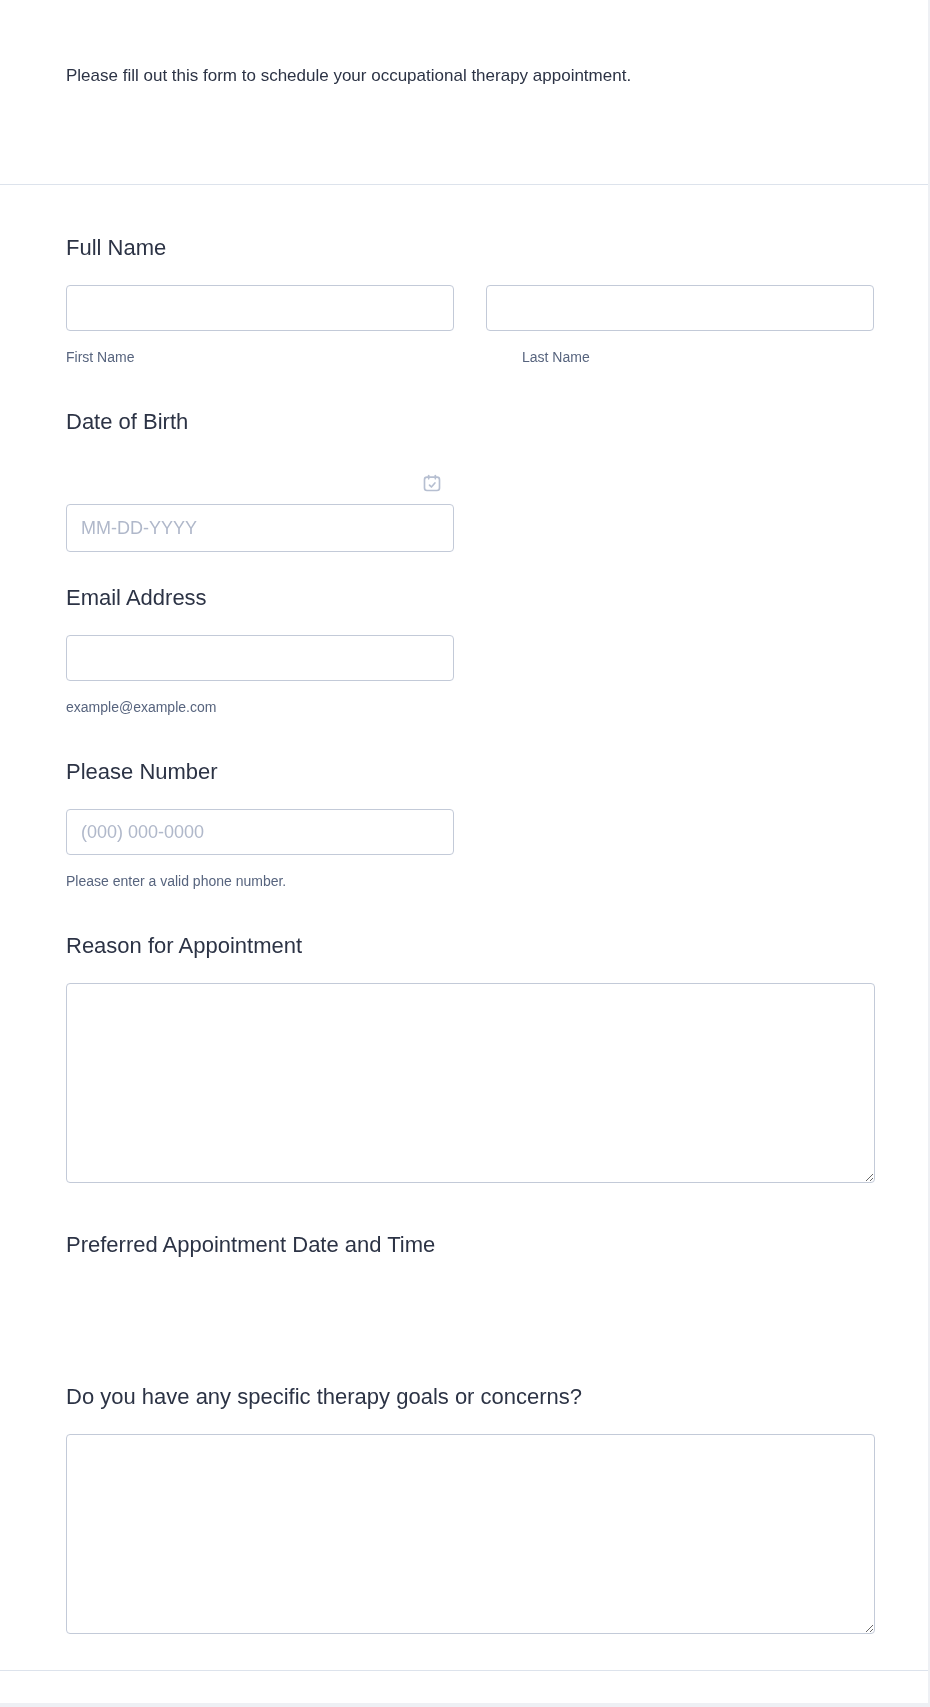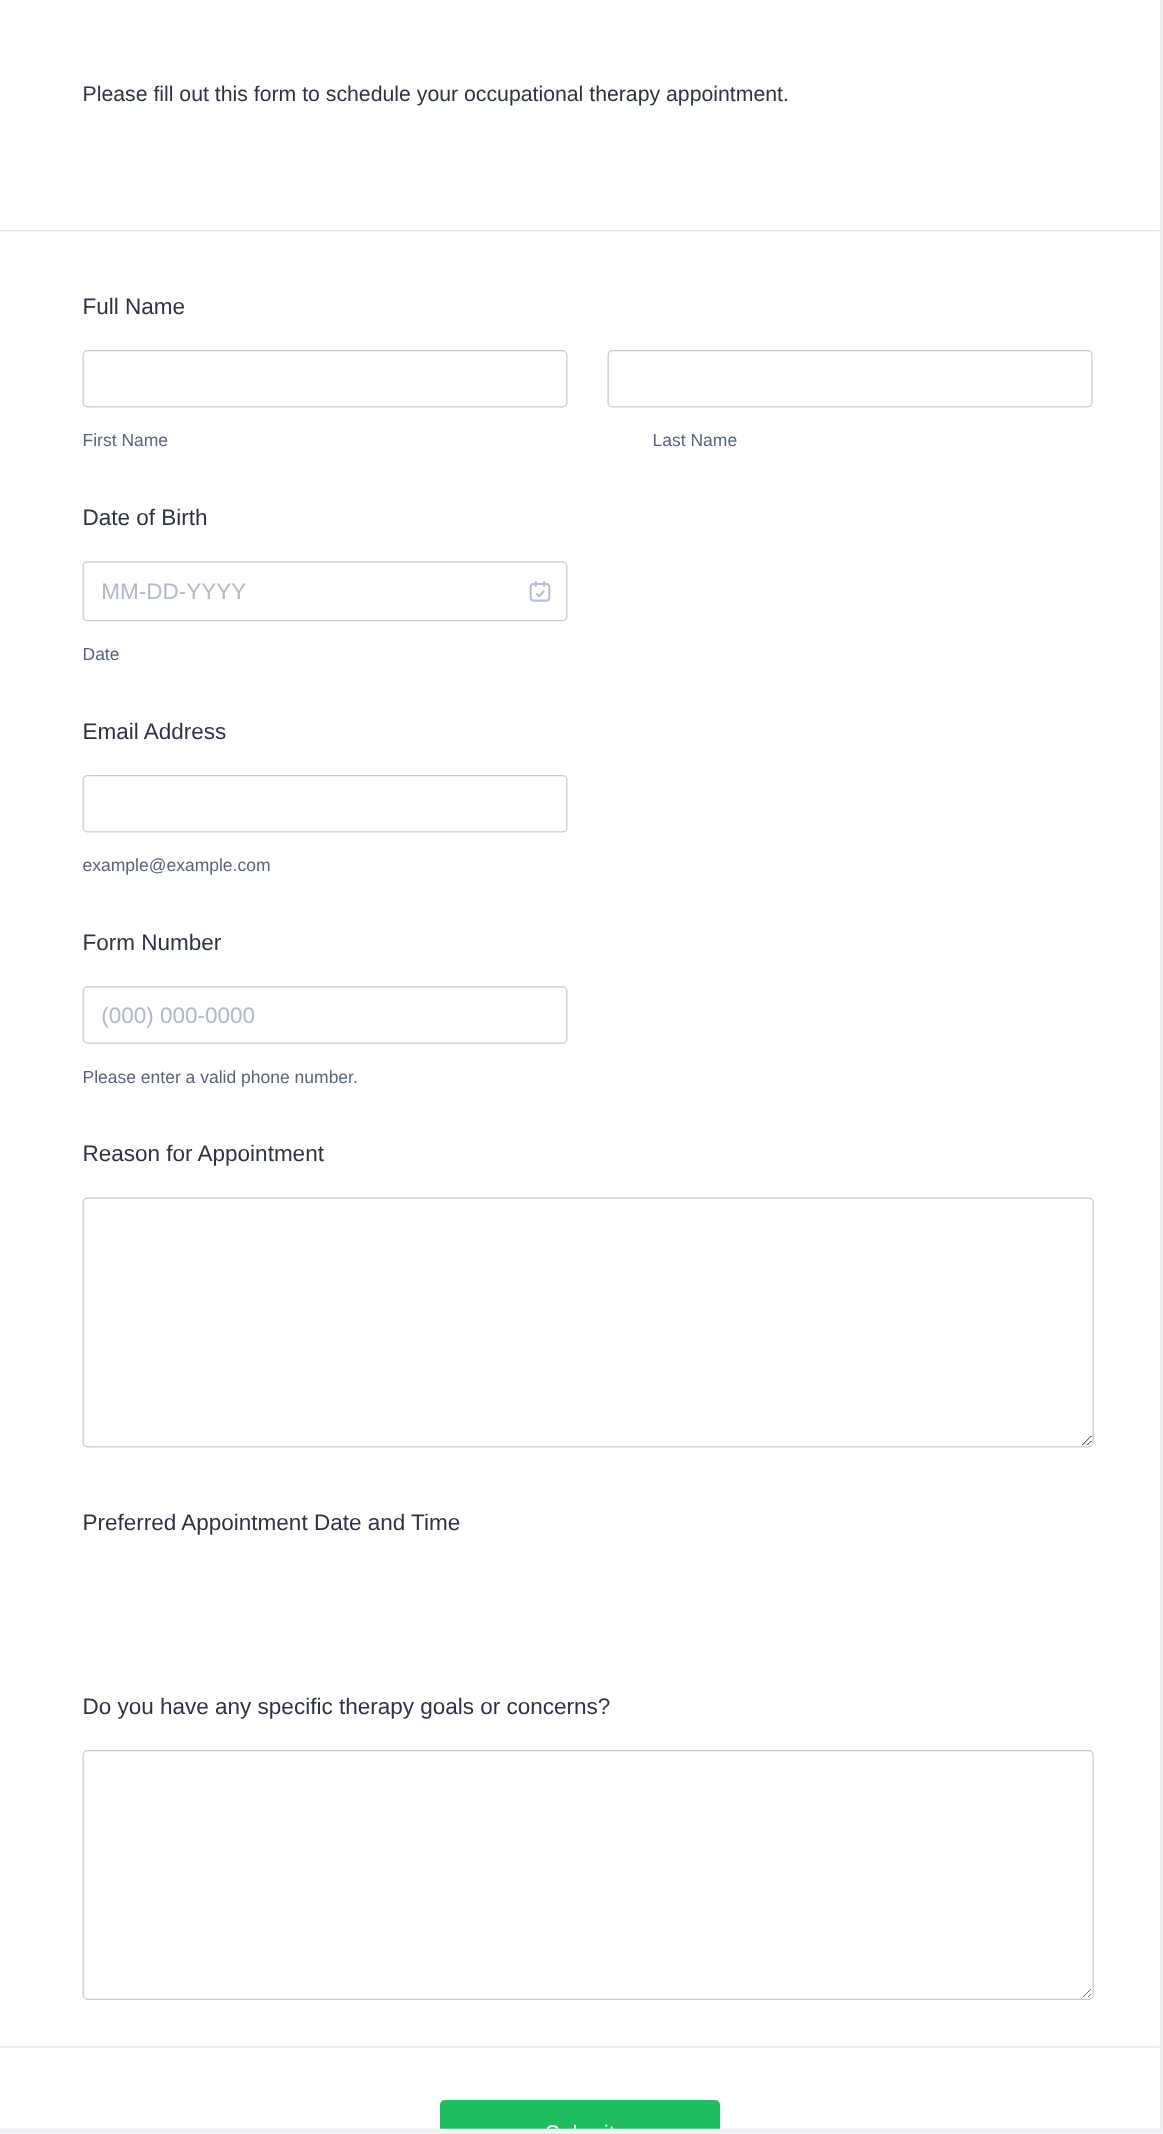--- a/index.html
+++ b/index.html
@@ -40,21 +40,21 @@
     color:var(--label-text);
   }
   
   .form-body{
     padding:50px 0 0 66px;
     width:930px;
   }
   .field{margin-bottom:44px;}
   .field-label{
     display:block;
-    font-size:18px;
+    font-size:22px;
     font-weight:500;
     color:var(--label-text);
     margin-bottom:24px;
   }
   .input-row{display:flex;gap:32px;}
   .text-input{
     width:388px;
     height:46px;
     border:1px solid var(--input-border);
     border-radius:4px;
@@ -63,21 +63,21 @@
     color:var(--label-text);
     padding:0 14px;
     outline:none;
   }
   .text-input::placeholder{color:var(--placeholder-text);}
   .date-wrap{
     position:relative;
     width:388px;
     height:48px;
   }
-  .date-wrap .text-input{width:100%;height:100%;padding-right:44px;}
+  .date-wrap .text-input{width:100%;height:100%;padding-right:44px;margin-top:45px;}
   .date-icon{
     position:absolute;
     right:12px;
     top:50%;
     transform:translateY(-50%);
     width:20px;height:20px;
     pointer-events:none;
   }
   .sublabel{
     display:block;
@@ -160,21 +160,21 @@
       <span class="sublabel">Date</span>
     </div>
 
     <div class="field">
       <label class="field-label">Email Address</label>
       <input type="text" class="text-input" value="" style="">
       <span class="sublabel">example@example.com</span>
     </div>
 
     <div class="field">
-      <label class="field-label">Form Number</label>
+      <label class="field-label">Please Number</label>
       <input type="text" class="text-input" placeholder="(000) 000-0000" style="">
       <span class="sublabel">Please enter a valid phone number.</span>
     </div>
 
     <div class="field field-reason">
       <label class="field-label">Reason for Appointment</label>
       <textarea class="textarea-input" style=""></textarea>
     </div>
 
     <div class="field">

